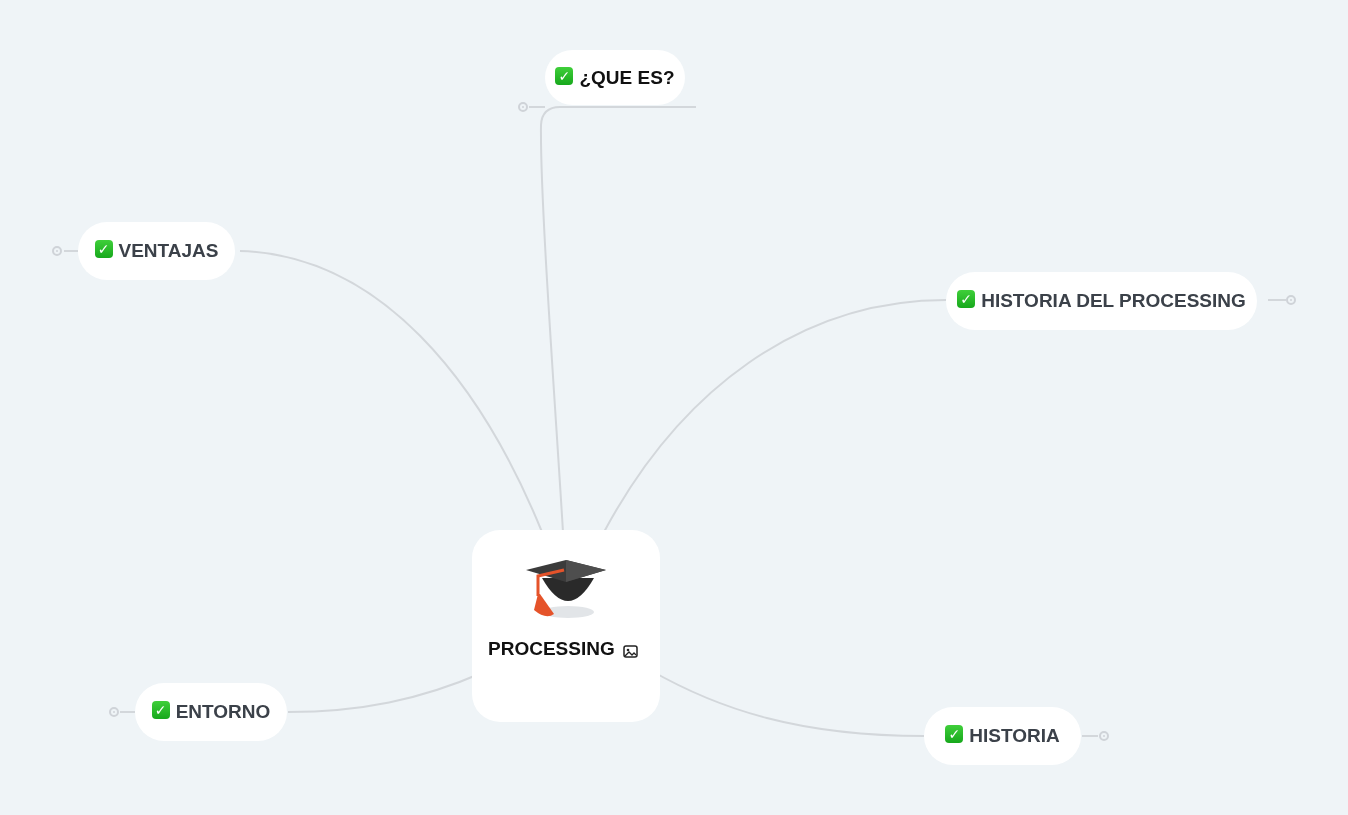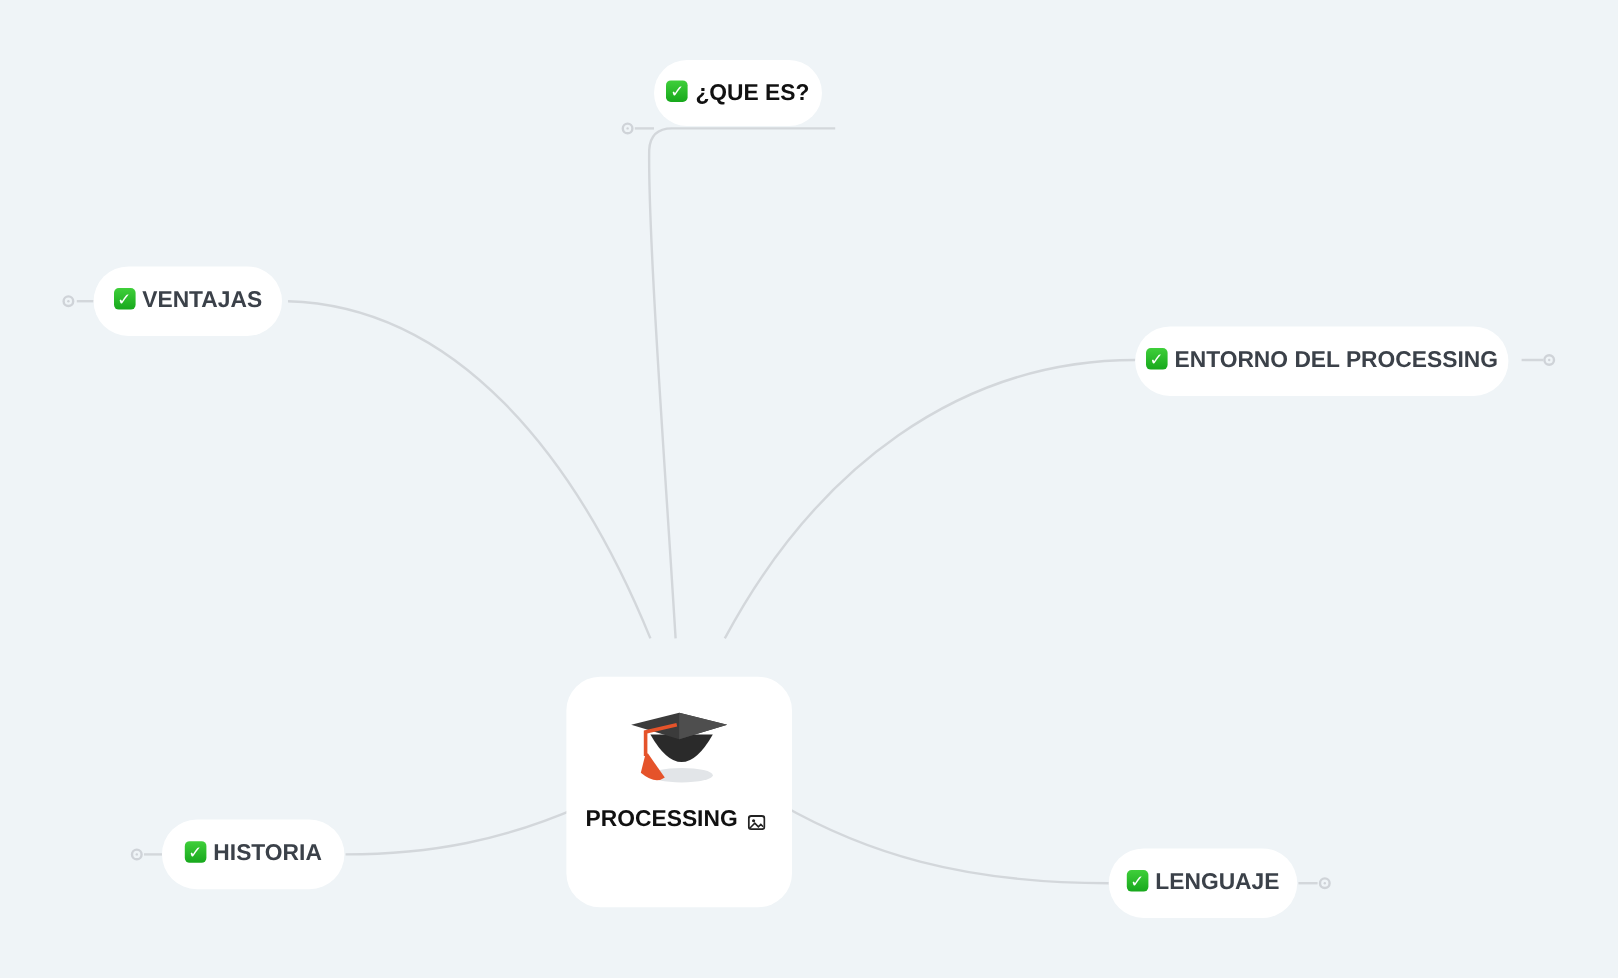--- a/index.html
+++ b/index.html
@@ -17,21 +17,21 @@
     font-weight: bold; font-size: 19px; color: #3b4149;
   }
   .node .check {
     display: inline-block; width: 18px; height: 18px; border-radius: 4px;
     background: linear-gradient(#3fcf3a, #17a81c);
     color: #fff; font-size: 14px; line-height: 18px; text-align: center;
     margin-right: 6px; position: relative; top: -2px;
   }
   .root {
     position: absolute; left: 472px; top: 530px; width: 188px; height: 192px;
-    background: #fff; border-radius: 28px; margin-top: 34px;
+    background: #fff; border-radius: 28px;
   }
   .root .cap { position: absolute; left: 52px; top: 24px; }
   .root .label {
     position: absolute; left: 16px; top: 108px; font-weight: bold; font-size: 19px; color: #111;
   }
   .root .img-icon { position: absolute; left: 151px; top: 115px; }
   .handle {
     position: absolute; width: 10px; height: 10px; border-radius: 50%;
     border: 2px solid #cfd3d8; background: #eff4f7; box-sizing: border-box;
   }
@@ -69,31 +69,31 @@
   <span>¿QUE ES?</span>
 </div>
 
 <div class="node" style="left:78px;top:222px;width:157px;height:58px;">
   <span class="check">✓</span>
   <span>VENTAJAS</span>
 </div>
 
 <div class="node" style="left:946px;top:272px;width:311px;height:58px;">
   <span class="check">✓</span>
-  <span>ENTORNO DEL PROCESSING</span>
+  <span>HISTORIA DEL PROCESSING</span>
 </div>
 
 <div class="node" style="left:135px;top:683px;width:152px;height:58px;">
   <span class="check">✓</span>
-  <span>HISTORIA</span>
+  <span>ENTORNO</span>
 </div>
 
 <div class="node" style="left:924px;top:707px;width:157px;height:58px;">
   <span class="check">✓</span>
-  <span>LENGUAJE</span>
+  <span>HISTORIA</span>
 </div>
 
 <div class="root">
   <svg class="cap" width="84" height="68" viewBox="0 0 84 68">
     <ellipse cx="44" cy="58" rx="26" ry="6" fill="#e2e5e8"></ellipse>
     <path d="M18 24 Q 44 70 70 24 Z" fill="#2a2a2a"></path>
     <path d="M2 16 L42 6 L82 16 L42 28 Z" fill="#3b3b3b"></path>
     <path d="M42 6 L82 16 L42 28 Z" fill="#4e4e4e"></path>
     <path d="M40 16 L14 22 L14 42" stroke="#e5532a" stroke-width="3" fill="none"></path>
     <path d="M14 40 L10 56 Q 22 66 30 60 L16 40 Z" fill="#e5532a"></path>

